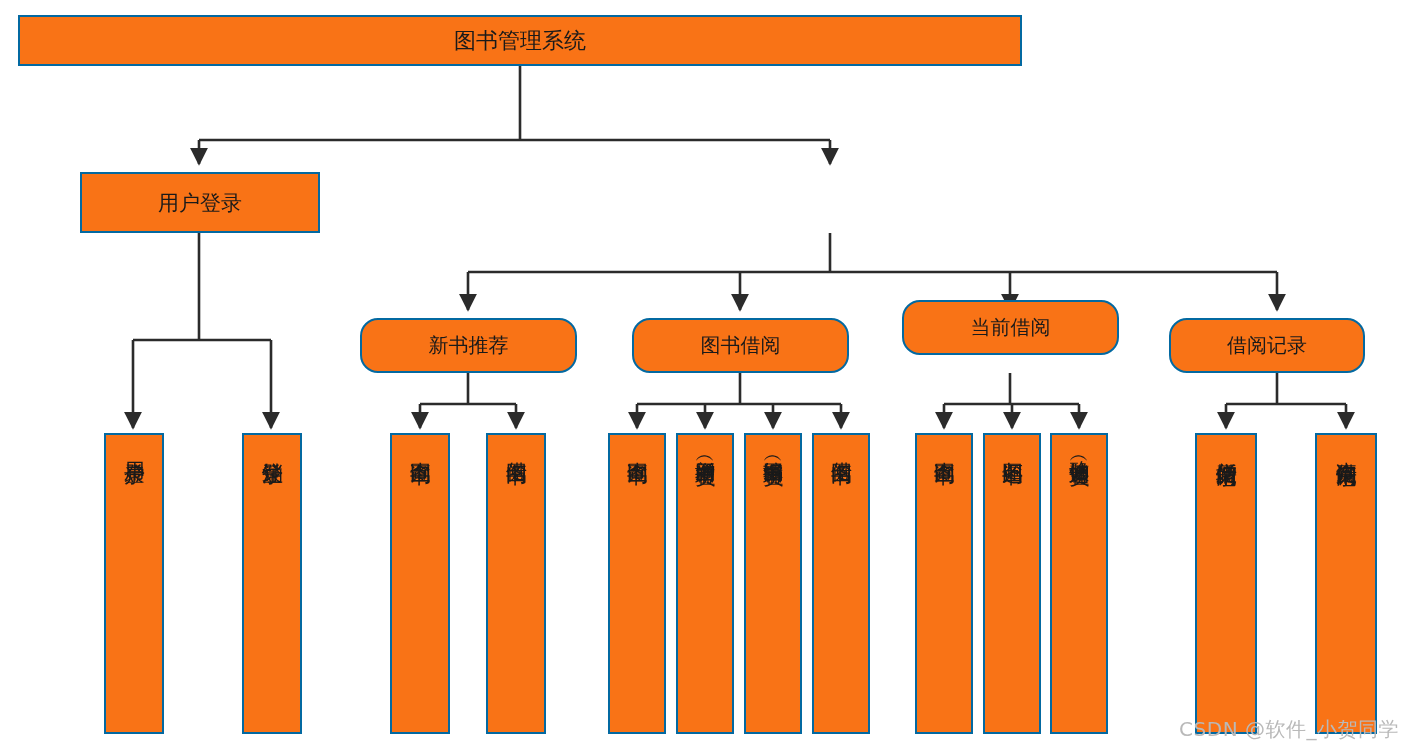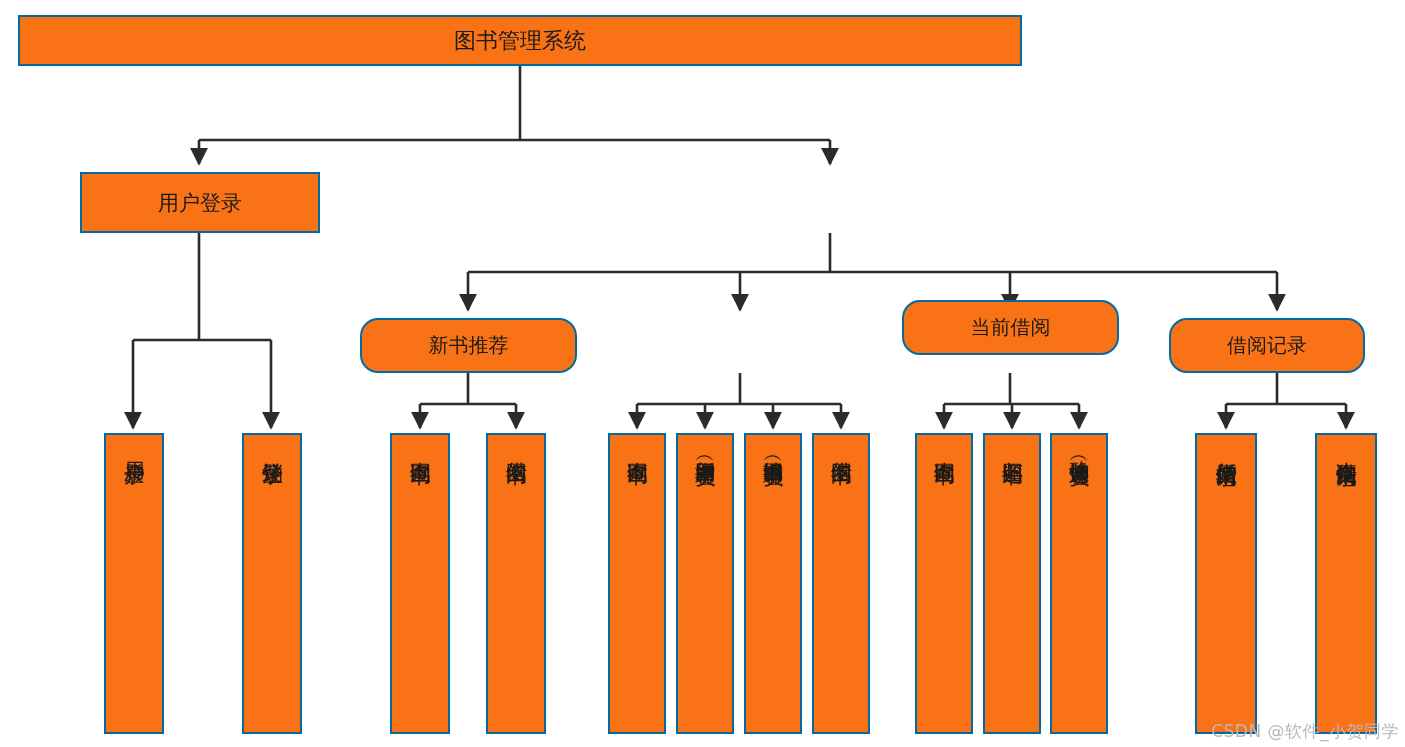--- a/index.html
+++ b/index.html
@@ -59,21 +59,21 @@
     white-space: nowrap;
     color: #1a1a1a;
   }
   .leaf-tall .vtext {
     font-size: 20px;
   }
   .watermark {
     position: absolute;
     right: 6px;
     bottom: 4px;
-    font-size: 17px;
+    font-size: 20px;
     color: #b9b9b9;
     white-space: nowrap;
     letter-spacing: 0.5px;
   }
 </style>
 </head>
 <body>
 
 <div id="stage">
 
@@ -127,20 +127,21 @@
     </g>
   </svg>
 
   <div class="node root" style="left:18px; top:15px; width:1004px; height:51px;">图书管理系统</div>
 
   <div class="node level2" style="left:80px; top:172px; width:240px; height:61px;">用户登录</div>
 
 
   <div class="node level3" style="left:360px; top:318px; width:217px; height:55px;">新书推荐</div>
 
+  <div class="node level3" style="left:632px; top:318px; width:217px; height:55px;">图书借阅</div>
 
   <div class="node level3" style="left:902px; top:300px; width:217px; height:55px;">当前借阅</div>
 
   <div class="node level3" style="left:1169px; top:318px; width:196px; height:55px;">借阅记录</div>
 
   <div class="node leaf" style="left:104px; top:433px; width:60px; height:301px;">
     <span class="vtext">用户登录</span>
   </div>
 
   <div class="node leaf" style="left:242px; top:433px; width:60px; height:301px;">

